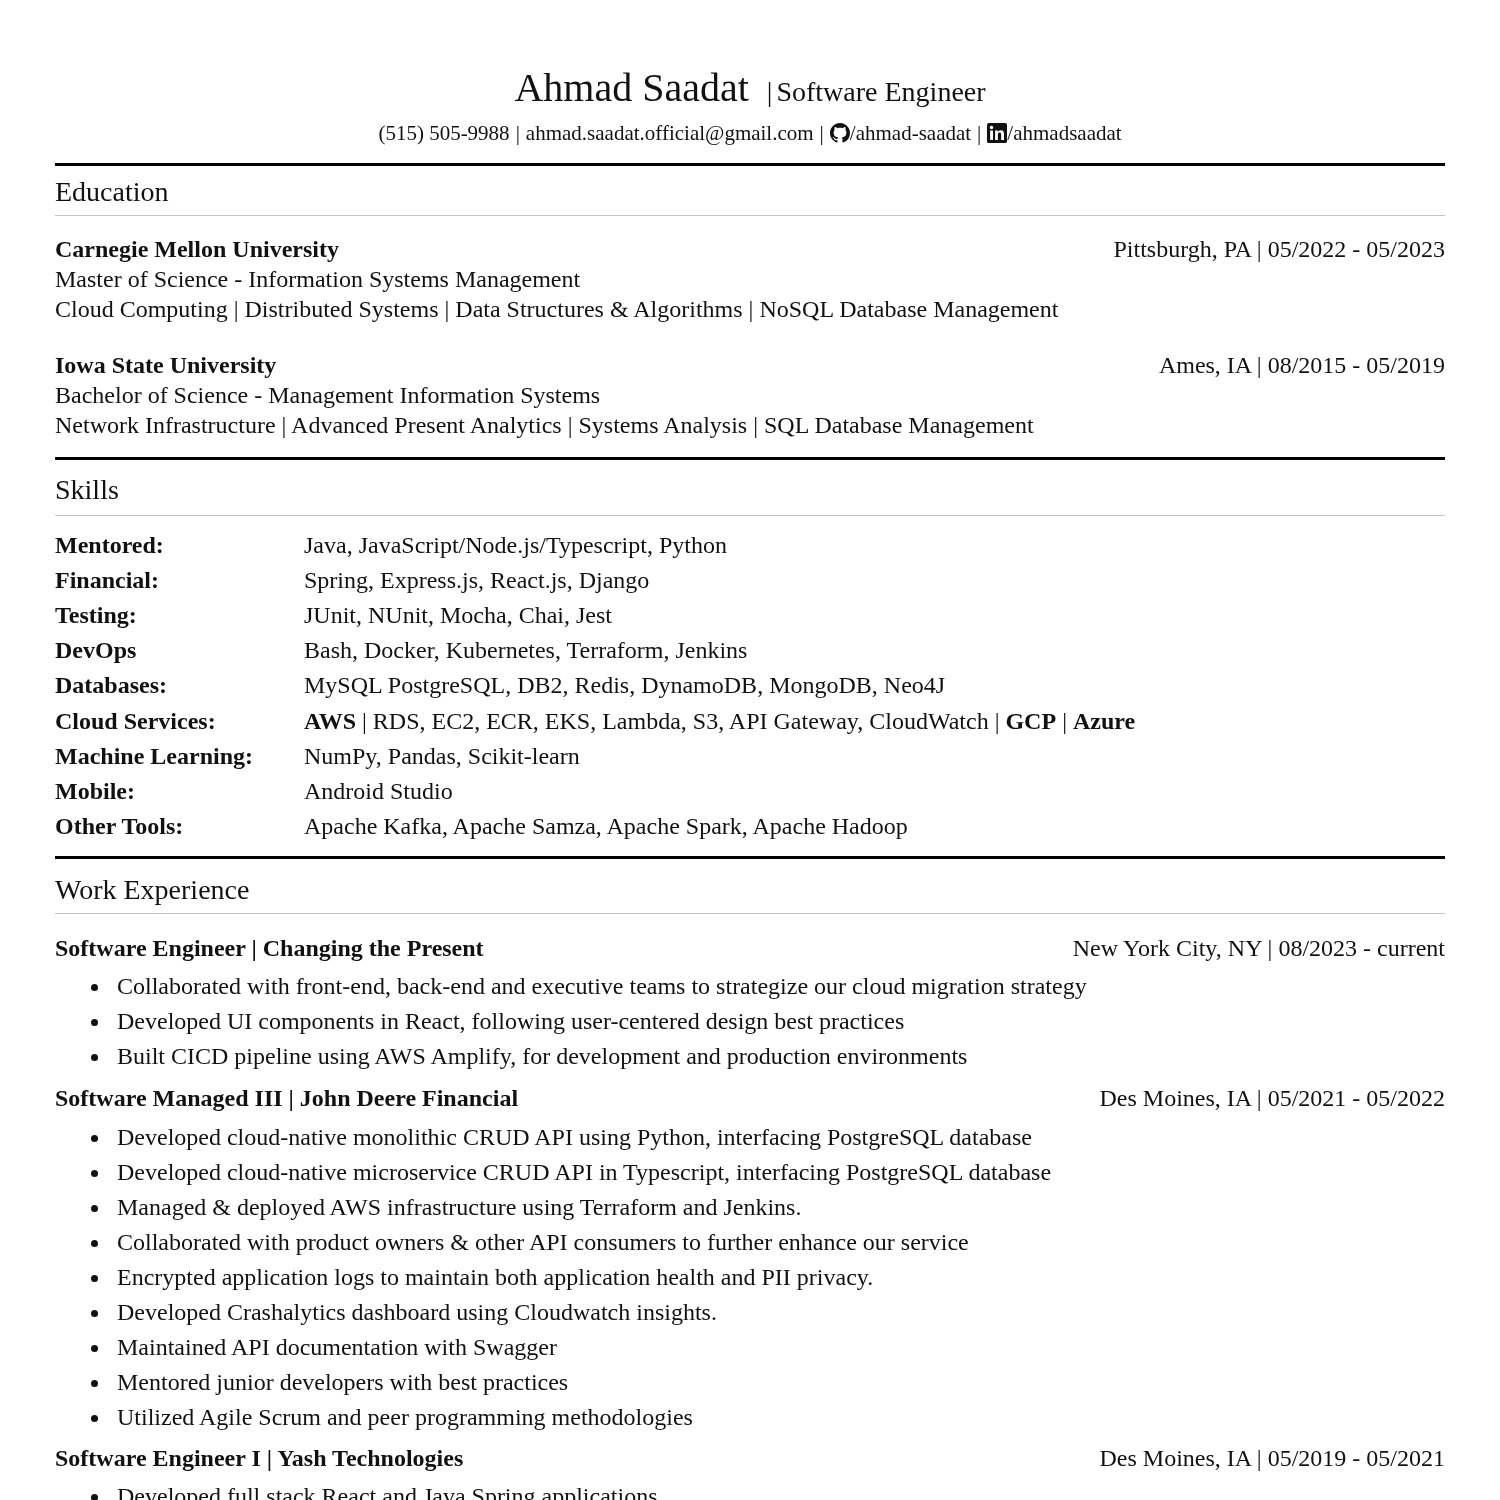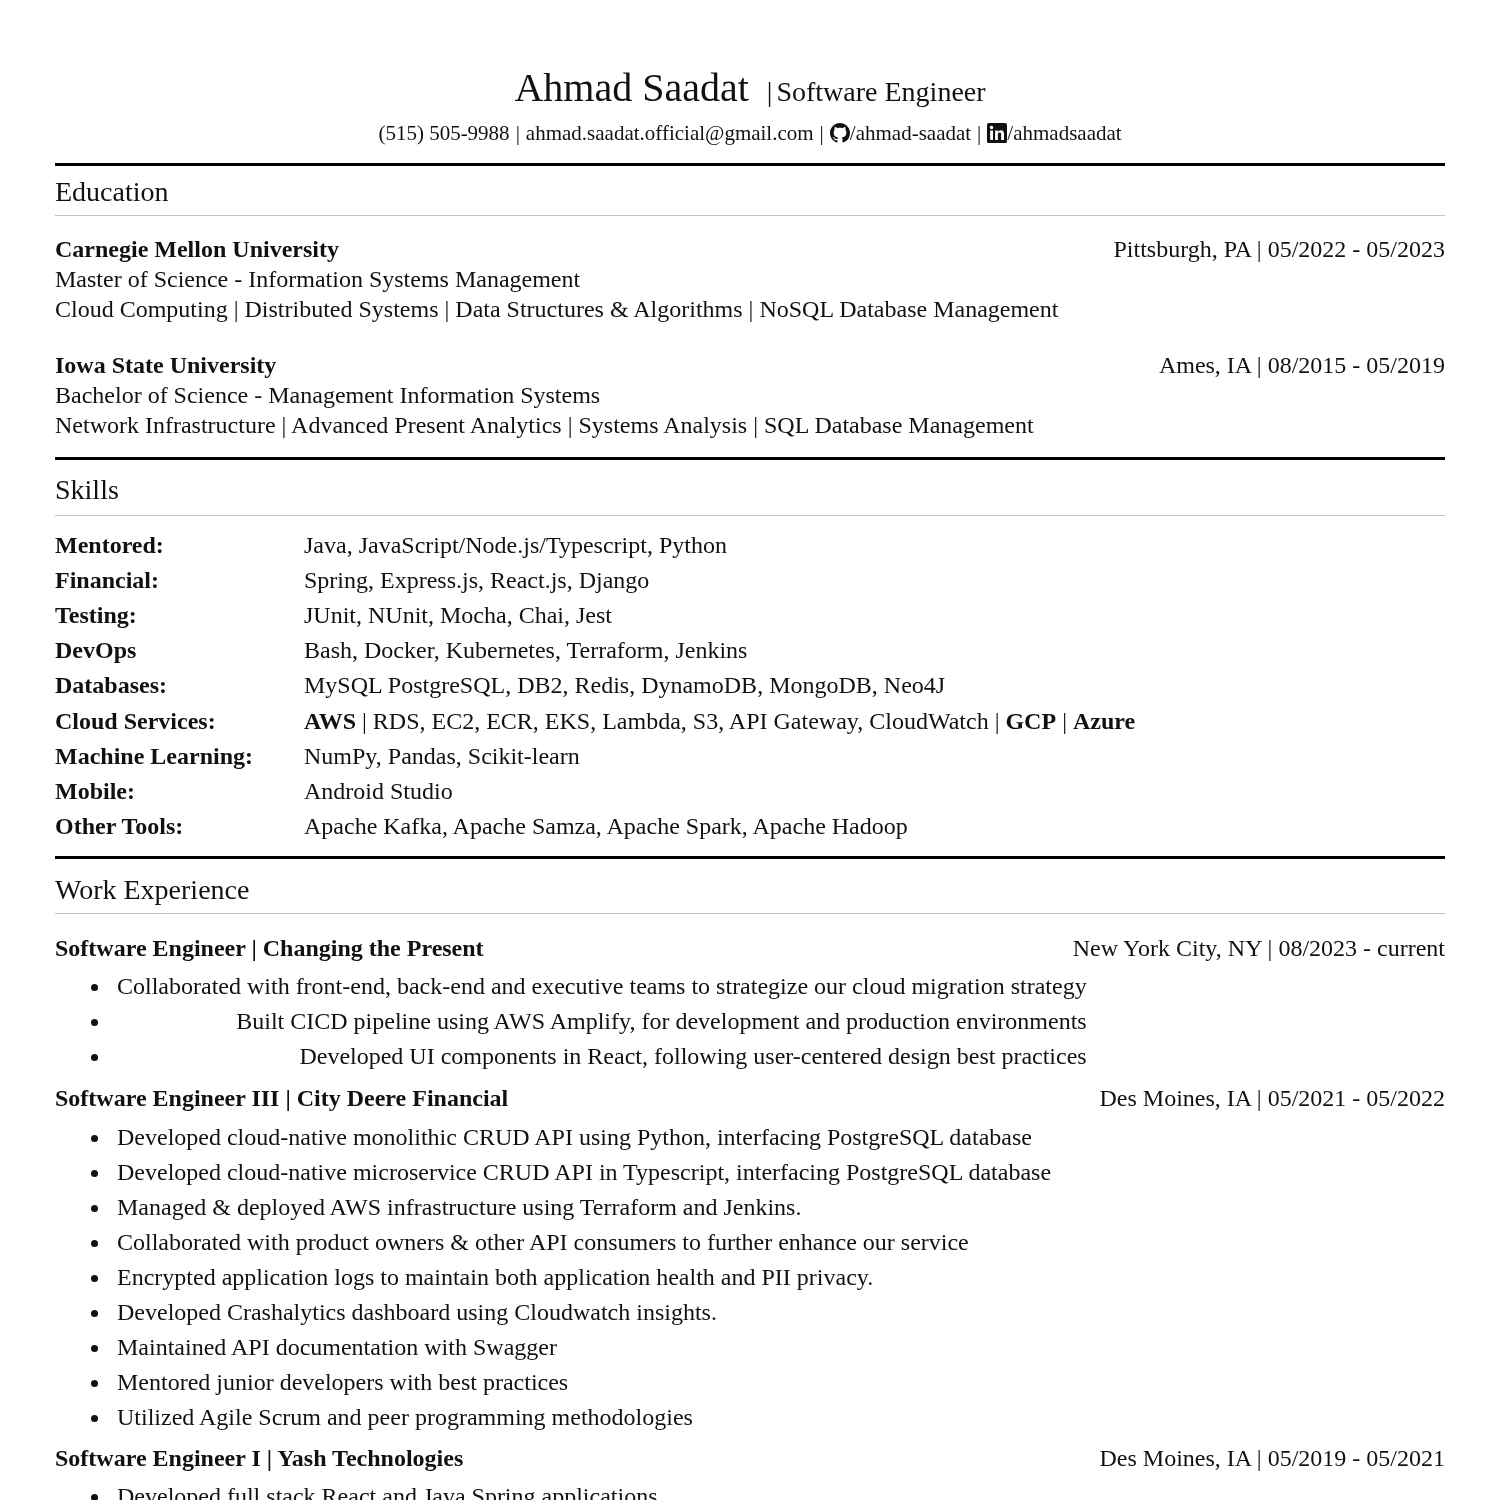--- a/index.html
+++ b/index.html
@@ -119,28 +119,28 @@
 
   <div class="rule-thick" style="top:856px;"></div>
 
   <div class="sec-title" style="top:874px;">Work Experience</div>
   <div class="rule-thin" style="top:913px;"></div>
 
   <div class="row bold-row" style="top:933px;">
     <span class="bold">Software Engineer | Changing the Present</span>
     <span class="right">New York City, NY | 08/2023 - current</span>
   </div>
-  <ul class="bullets" style="top:971px;text-align:right;">
+  <ul class="bullets" style="top:971px;">
     <li>Collaborated with front-end, back-end and executive teams to strategize our cloud migration strategy</li>
+    <li>Developed UI components in React, following user-centered design best practices</li>
     <li>Built CICD pipeline using AWS Amplify, for development and production environments</li>
-    <li>Developed UI components in React, following user-centered design best practices</li>
   </ul>
 
   <div class="row" style="top:1083px;">
-    <span class="bold">Software Engineer III | City Deere Financial</span>
+    <span class="bold">Software Managed III | John Deere Financial</span>
     <span class="right">Des Moines, IA | 05/2021 - 05/2022</span>
   </div>
   <ul class="bullets" style="top:1122px;">
     <li>Developed cloud-native monolithic CRUD API using Python, interfacing PostgreSQL database</li>
     <li>Developed cloud-native microservice CRUD API in Typescript, interfacing PostgreSQL database</li>
     <li>Managed &amp; deployed AWS infrastructure using Terraform and Jenkins.</li>
     <li>Collaborated with product owners &amp; other API consumers to further enhance our service</li>
     <li>Encrypted application logs to maintain both application health and PII privacy.</li>
     <li>Developed Crashalytics dashboard using Cloudwatch insights.</li>
     <li>Maintained API documentation with Swagger</li>

